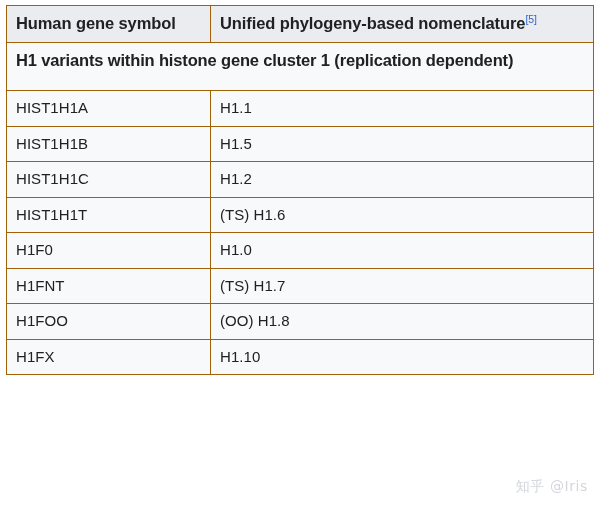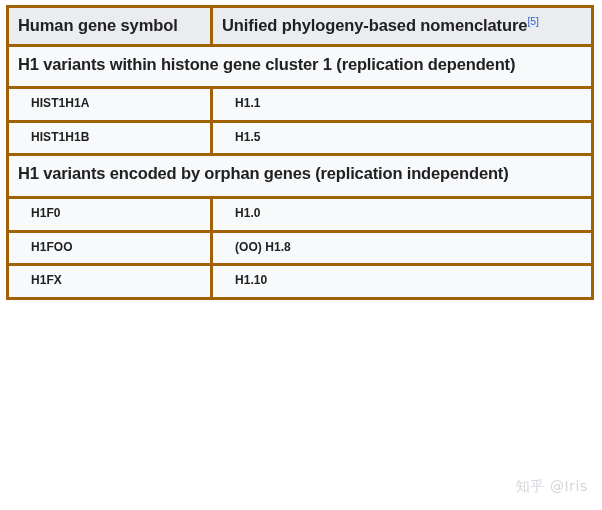--- a/index.html
+++ b/index.html
@@ -26,52 +26,52 @@
   table.wikitable {
     border-collapse: collapse;
     width: 100%;
     table-layout: fixed;
     background: #f8f9fa;
     border: 1px solid #a2a9b1;
   }
 
   table.wikitable td,
   table.wikitable th {
-    border: 3px solid #a16207;
+    border: 1px solid #a16207;
     background: #f8f9fa;
     color: #202122;
     text-align: left;
     vertical-align: middle;
   }
 
   
   table.wikitable th {
     background: #eaecf0;
     font-weight: bold;
     font-size: 16.5px;
     padding: 7px 9px 8px 9px;
     line-height: 1.25;
     letter-spacing: -0.1px;
   }
 
   
   td.section-head {
     font-weight: bold;
     font-size: 16.5px;
-    padding: 7px 9px 12px 9px;
+    padding: 7px 9px 20px 9px;
     line-height: 1.25;
     letter-spacing: -0.15px;
   }
 
   
   td.data-cell {
-    font-size: 12px;
-    padding: 7px 9px 8px 22px;
+    font-size: 15px;
+    padding: 7px 9px 8px 9px;
     line-height: 1.3;
-    font-weight: bold;
+    font-weight: normal;
     letter-spacing: 0.05px;
   }
 
   col.col-gene { width: 204px; }
   col.col-nomen { width: auto; }
 
   sup.ref {
     font-size: 10.5px;
     vertical-align: super;
     line-height: 0;
@@ -118,28 +118,37 @@
       </tr>
 
       <tr>
         <td class="data-cell">HIST1H1A</td>
         <td class="data-cell">H1.1</td>
       </tr>
       <tr>
         <td class="data-cell">HIST1H1B</td>
         <td class="data-cell">H1.5</td>
       </tr>
+      <tr>
+        <td class="data-cell">HIST1H1C</td>
+        <td class="data-cell">H1.2</td>
+      </tr>
+      <tr>
+        <td class="data-cell">HIST1H1T</td>
+        <td class="data-cell">(TS) H1.6</td>
+      </tr>
 
-      <tr>
-        <td class="section-head" colspan="2">H1 variants encoded by orphan genes (replication independent)</td>
-      </tr>
 
       <tr>
         <td class="data-cell">H1F0</td>
         <td class="data-cell">H1.0</td>
+      </tr>
+      <tr>
+        <td class="data-cell">H1FNT</td>
+        <td class="data-cell">(TS) H1.7</td>
       </tr>
       <tr>
         <td class="data-cell">H1FOO</td>
         <td class="data-cell">(OO) H1.8</td>
       </tr>
       <tr>
         <td class="data-cell">H1FX</td>
         <td class="data-cell">H1.10</td>
       </tr>
 

